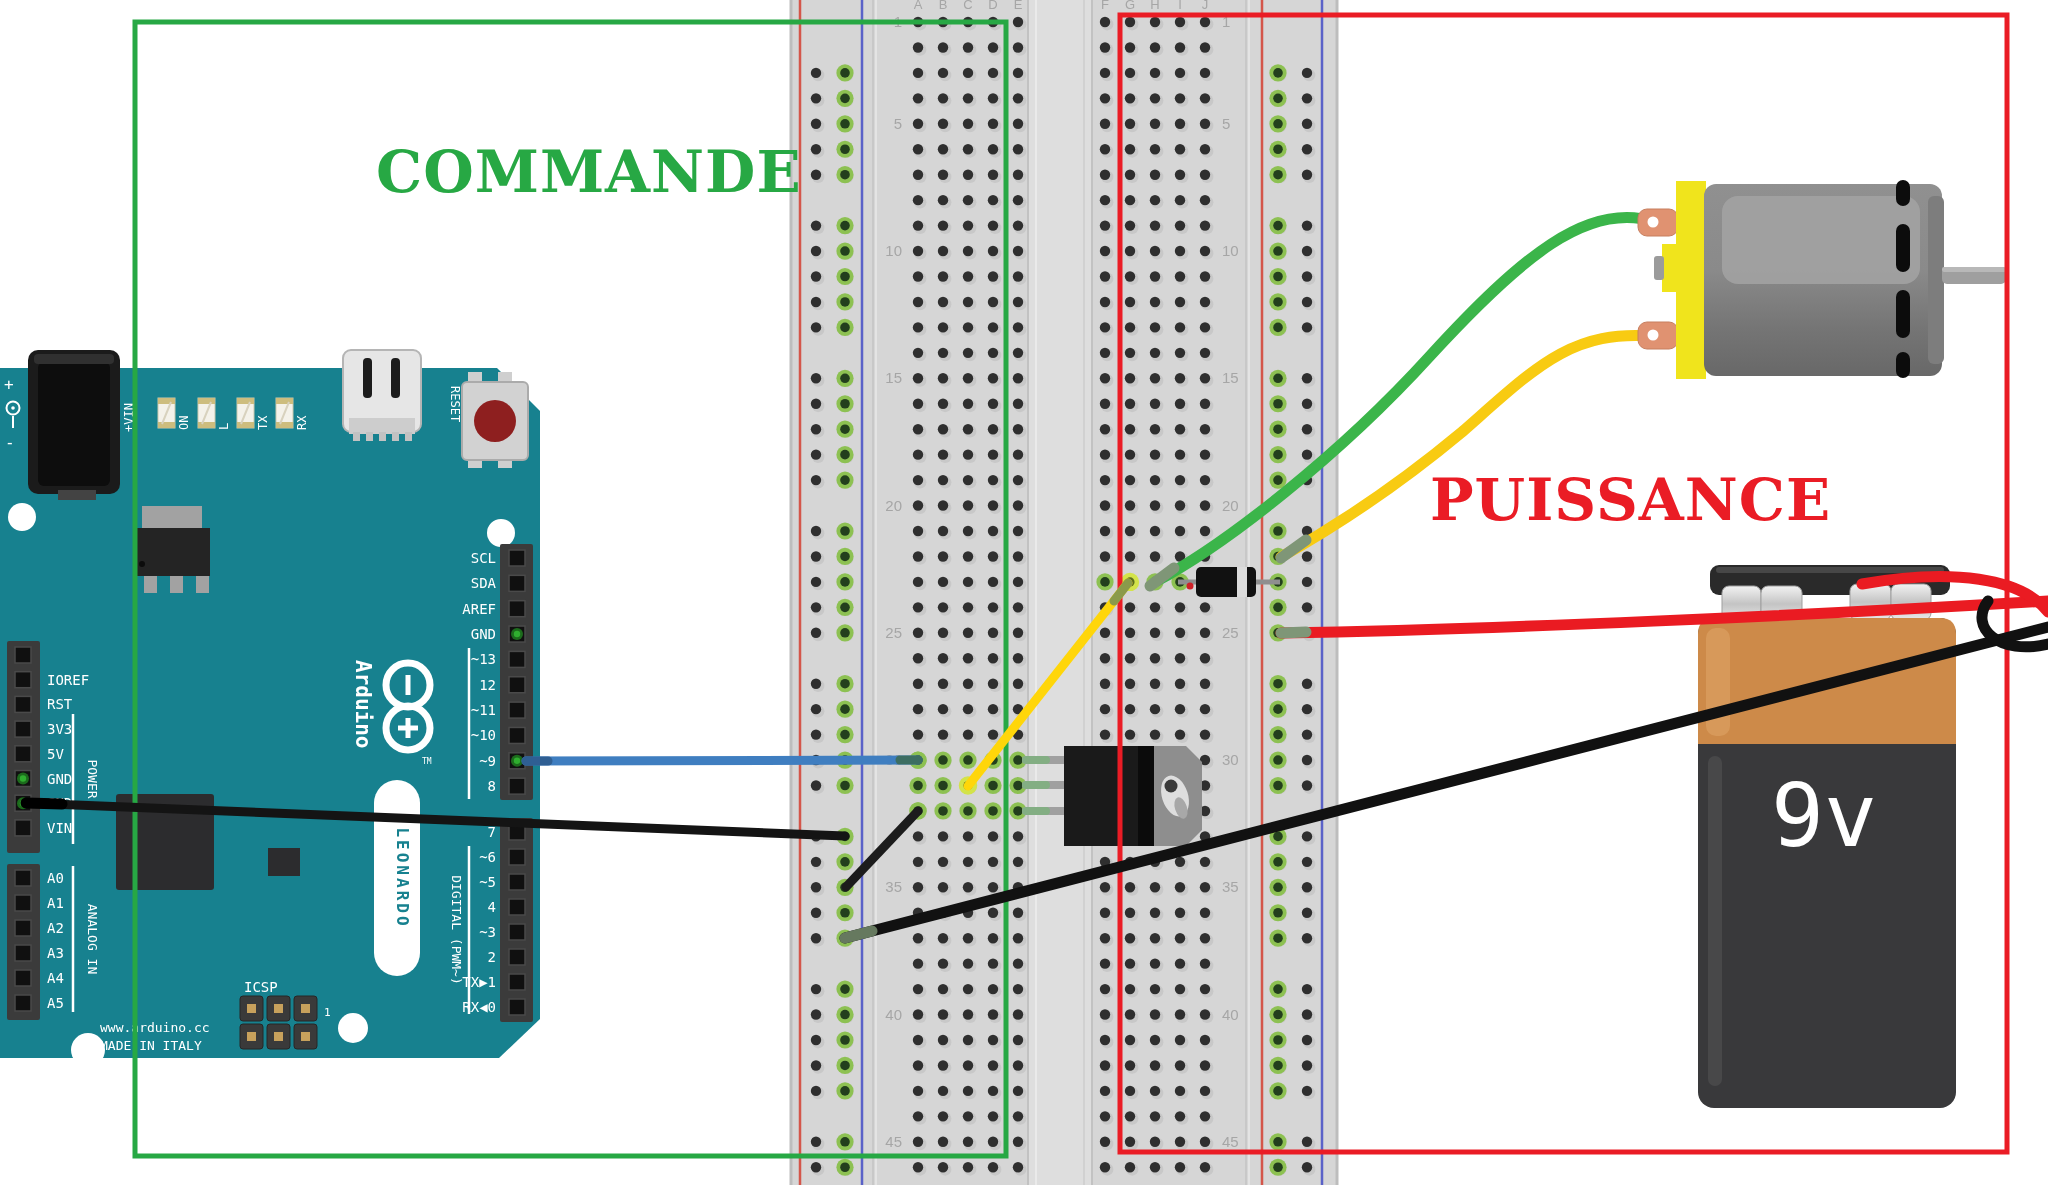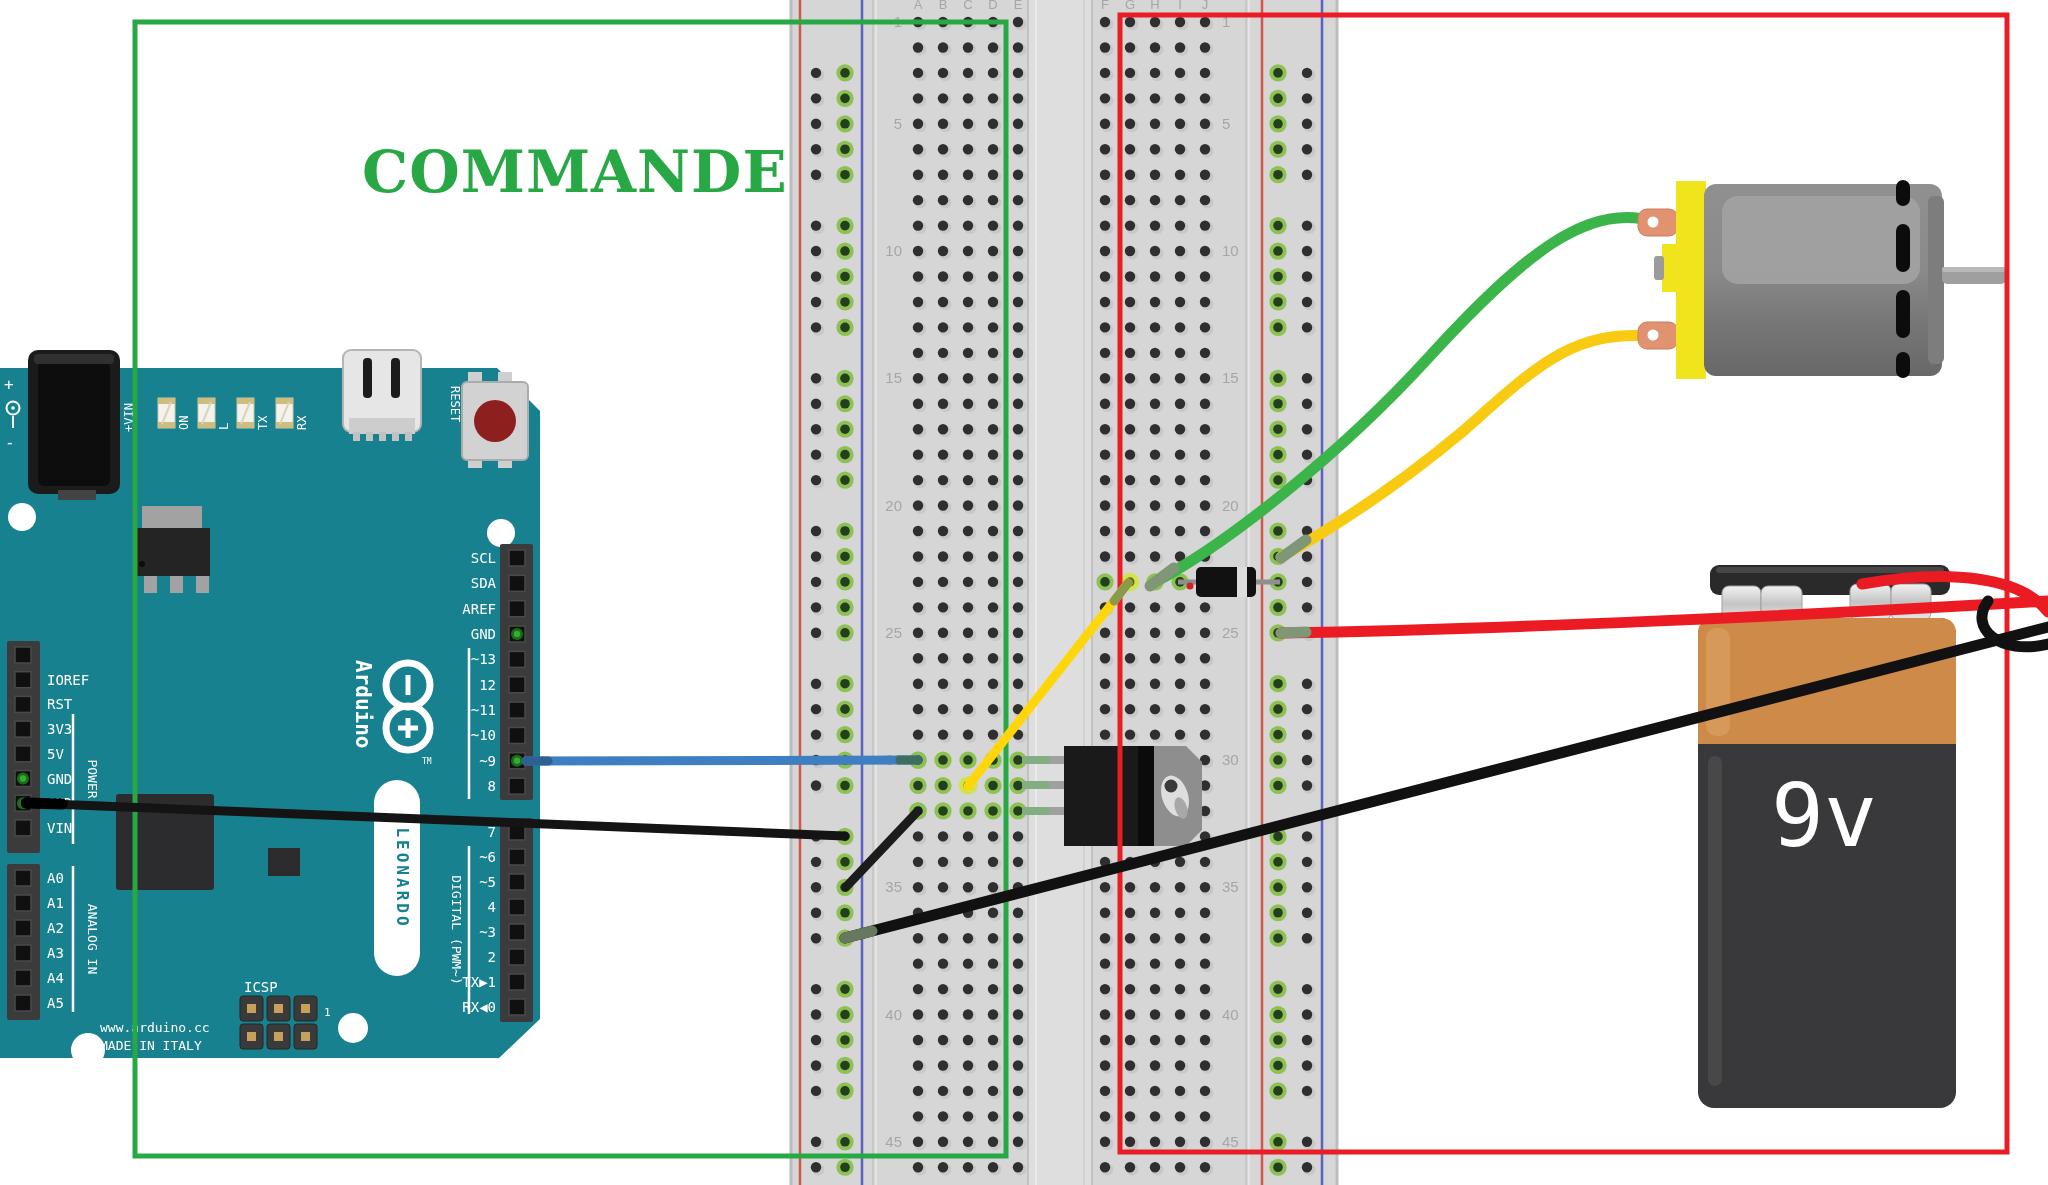--- a/index.html
+++ b/index.html
@@ -5,21 +5,21 @@
   :root{
     --green:#27a844; --red:#ea1c25; --teal:#17818f;
     --wblue:#3f7ec0; --wyellow:#f8cb12; --wgreen:#3bb54a; --wblack:#141414; --wred:#ea1b22;
   }
   html,body{margin:0;padding:0;background:#ffffff;}
   #stage{position:relative;width:2048px;height:1185px;overflow:hidden;background:#fff;
          font-family:"Liberation Sans", sans-serif;}
   svg{position:absolute;left:0;top:0;}
   .region-label{position:absolute;font-family:"DejaVu Serif", serif;font-weight:bold;
                 font-size:58px;letter-spacing:1px;}
-  #commande-label{left:362px;top:138px;color:var(--green);}
+  #commande-label{left:376px;top:138px;color:var(--green);}
   #puissance-label{left:1430px;top:466px;color:var(--red);}
   text{font-family:"DejaVu Sans Mono", monospace;}
   .silk{fill:#ffffff;font-size:14px;}
   .silk-sm{fill:#ffffff;font-size:12px;}
   .bb-num{fill:#a6a6a6;font-size:15px;font-family:"Liberation Sans",sans-serif;}
   .bb-letter{fill:#a6a6a6;font-size:13px;font-family:"Liberation Sans",sans-serif;}
 </style>
 </head>
 <body>
 
@@ -1796,14 +1796,15 @@
     <line x1="1281" y1="633" x2="1306" y2="632" stroke="#7f9677" stroke-width="11" stroke-linecap="round"></line>
     <path d="M1862,584 C1952,568 2022,578 2048,612" fill="none" stroke="var(--wred)" stroke-width="11" stroke-linecap="round"></path>
 
     <line x1="845" y1="938" x2="2048" y2="627" stroke="#111" stroke-width="11" stroke-linecap="round"></line>
     <line x1="845" y1="938" x2="872" y2="931" stroke="#66795f" stroke-width="11" stroke-linecap="round"></line>
     <path d="M2048,644 C2000,656 1968,628 1988,601" fill="none" stroke="#111" stroke-width="11" stroke-linecap="round"></path>
   </g>
 </svg>
 
 <div id="commande-label" class="region-label">COMMANDE</div>
+<div id="puissance-label" class="region-label">PUISSANCE</div>
 
 </div>
 
 </body></html>

